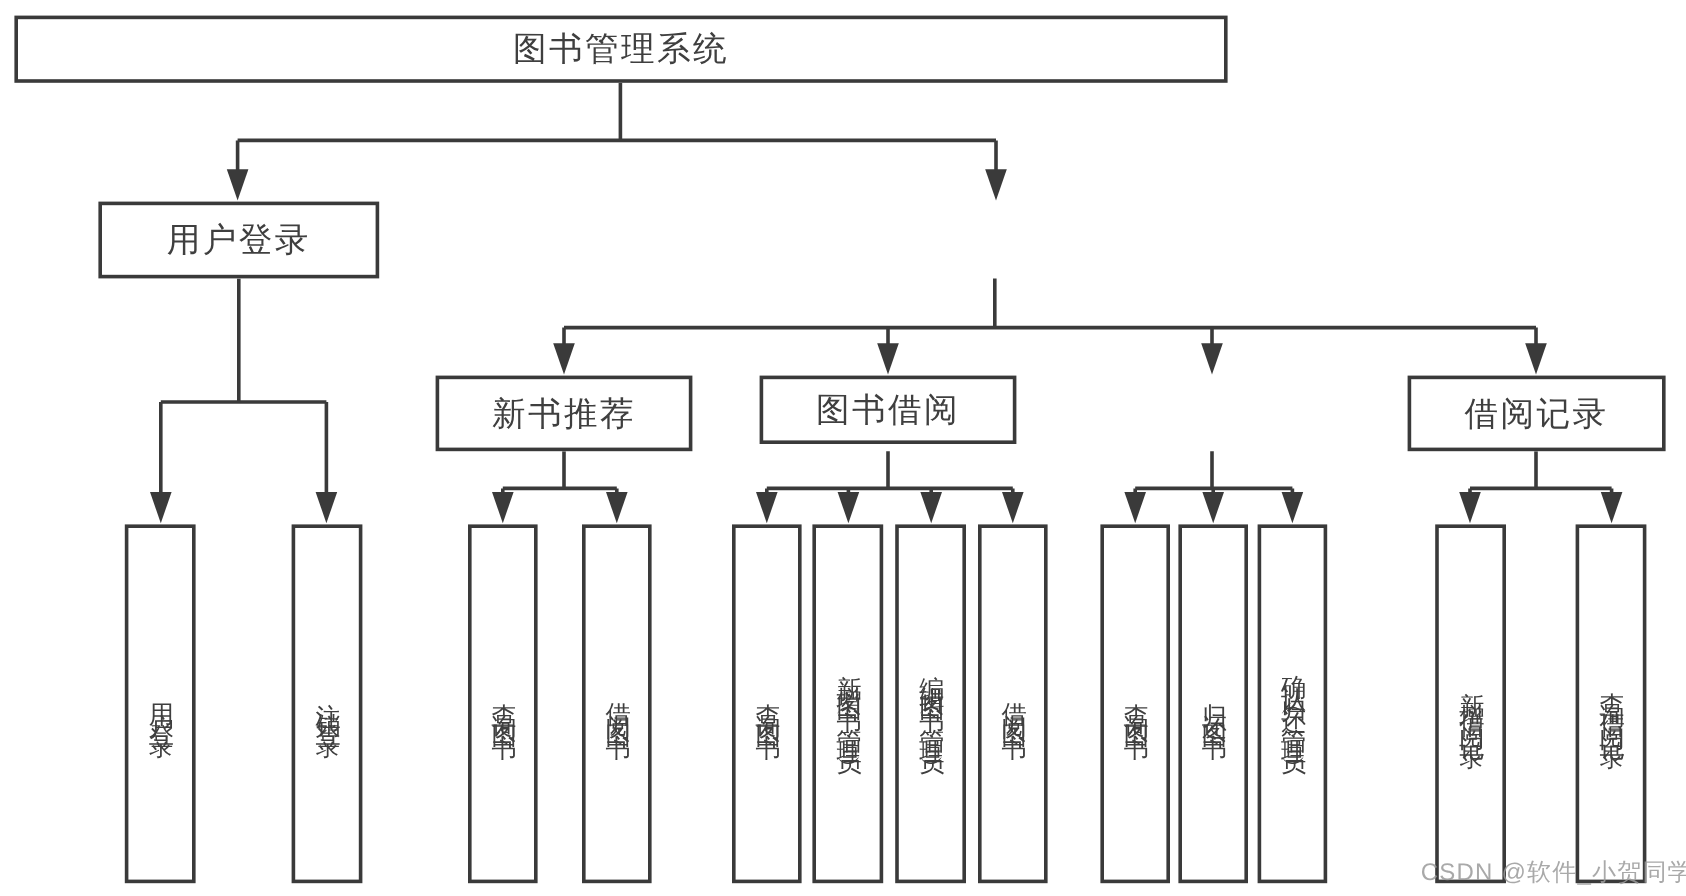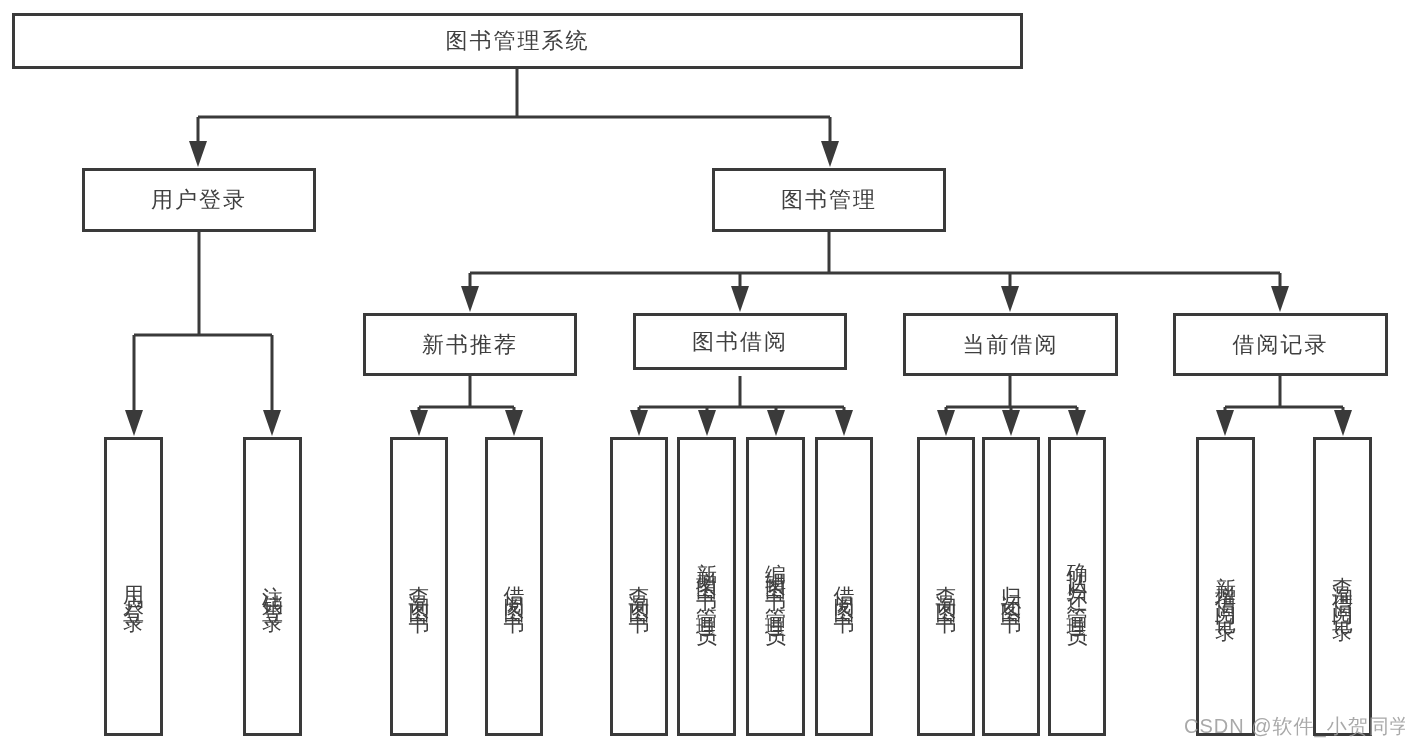--- a/index.html
+++ b/index.html
@@ -14,21 +14,21 @@
   #wires path.wire{stroke:var(--line,#3a3a3a);stroke-width:3;fill:none;}
   #wires .ah{fill:var(--line,#3a3a3a);}
   .node{
     position:absolute;
     box-sizing:border-box;
     background:#fff;
     border:3px solid var(--line,#3a3a3a);
     color:var(--text,#3f3f3f);
     display:flex;align-items:center;justify-content:center;
     text-align:center;
-    font-size:22px;letter-spacing:2px;
+    font-size:28px;letter-spacing:2px;
     white-space:nowrap;
   }
   .node.v{
     writing-mode:vertical-rl;
     text-orientation:mixed;
     font-size:21px;letter-spacing:9px;
   }
   #watermark{
     position:absolute;
     left:1184px;top:713px;
@@ -79,25 +79,23 @@
     <use class="ah" href="#ah" x="1077" y="436"></use>
 
     <path class="wire" d="M1280 376 V407 M1225 407 H1343 M1225 407 V416 M1343 407 V416"></path>
     <use class="ah" href="#ah" x="1225" y="436"></use>
     <use class="ah" href="#ah" x="1343" y="436"></use>
   </svg>
 
   <div class="node" style="left:12px;top:13px;width:1011px;height:56px;">图书管理系统</div>
 
   <div class="node" style="left:82px;top:168px;width:234px;height:64px;">用户登录</div>
-  <div class="node" style="left:712px;top:168px;width:234px;height:64px;">图书管理</div>
 
   <div class="node" style="left:363px;top:313px;width:214px;height:63px;">新书推荐</div>
   <div class="node" style="left:633px;top:313px;width:214px;height:57px;">图书借阅</div>
-  <div class="node" style="left:903px;top:313px;width:215px;height:63px;">当前借阅</div>
   <div class="node" style="left:1173px;top:313px;width:215px;height:63px;">借阅记录</div>
 
   <div class="node v" style="left:104px;top:437px;width:59px;height:299px;">用户登录</div>
   <div class="node v" style="left:243px;top:437px;width:59px;height:299px;">注销登录</div>
 
   <div class="node v" style="left:390px;top:437px;width:58px;height:299px;">查询图书</div>
   <div class="node v" style="left:485px;top:437px;width:58px;height:299px;">借阅图书</div>
 
   <div class="node v" style="left:610px;top:437px;width:58px;height:299px;">查询图书</div>
   <div class="node v" style="left:677px;top:437px;width:59px;height:299px;">新增图书（管理员）</div>

